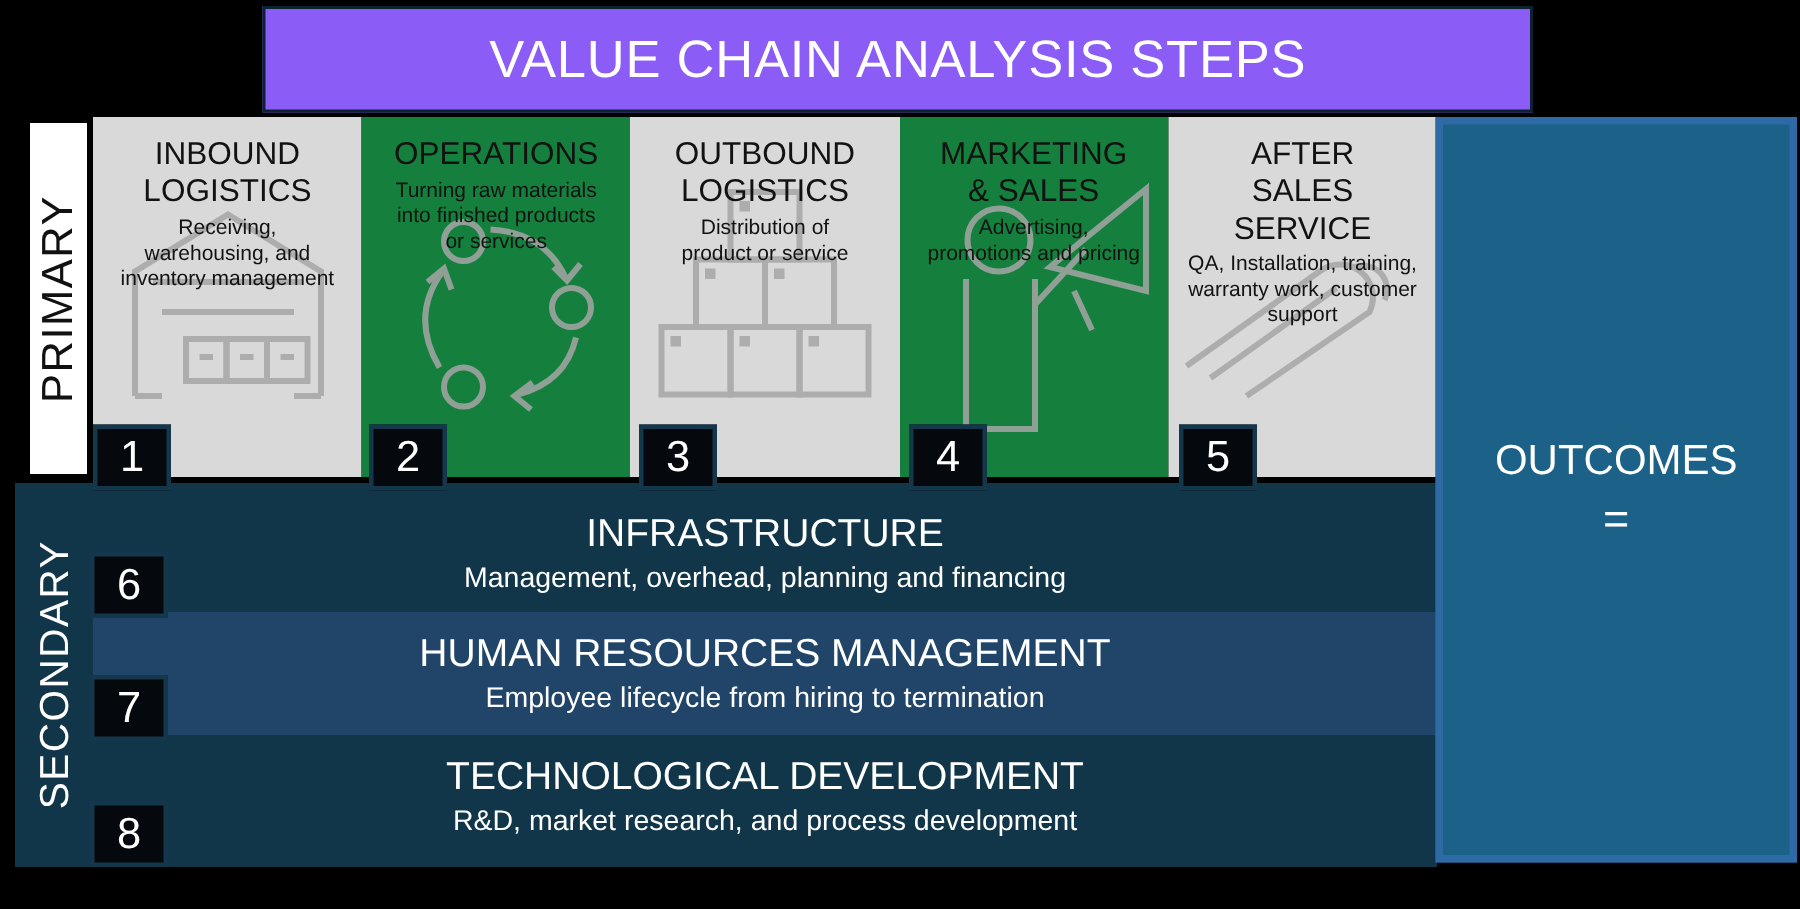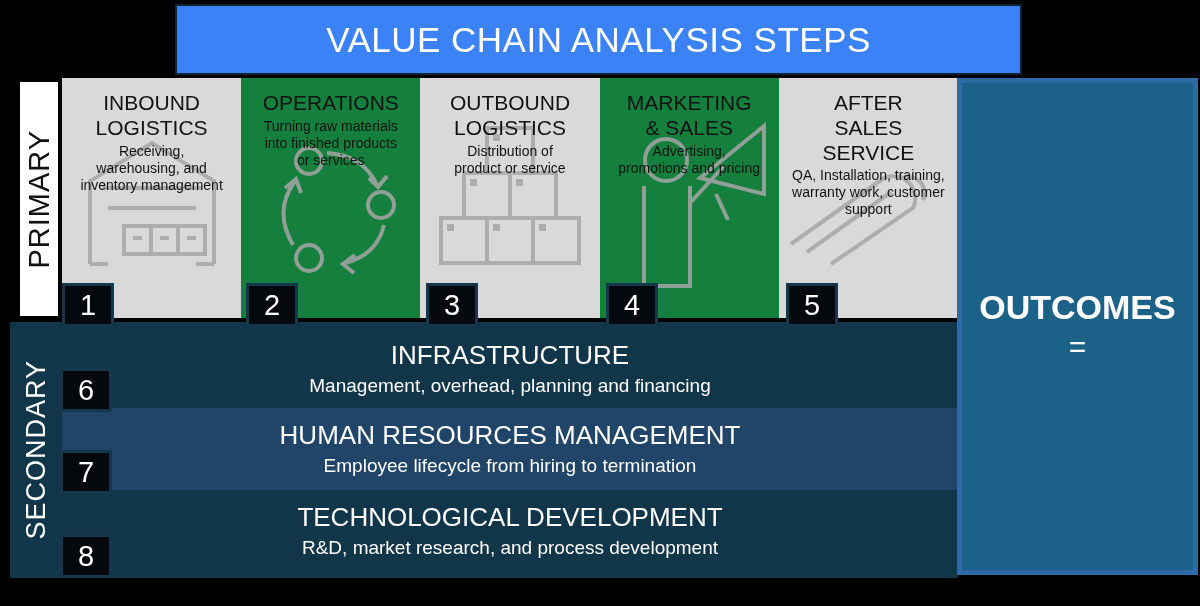--- a/index.html
+++ b/index.html
@@ -3,21 +3,21 @@
 <meta charset="utf-8">
 <style>
   html,body{margin:0;padding:0;background:#000;}
   .canvas{
     position:relative;width:1200px;height:606px;background:#000;overflow:hidden;
     font-family:"Liberation Sans","DejaVu Sans",sans-serif;
   }
   
   .banner{
     position:absolute;left:175px;top:4px;width:847px;height:71px;
-    background:#3b82f6;border:2px solid #0b2330;box-sizing:border-box;
+    background:#8b5cf6;border:2px solid #0b2330;box-sizing:border-box;
     display:flex;align-items:center;justify-content:center;
   }
   .banner span{color:#fff;font-size:35px;letter-spacing:.5px;}
   
   .primary-sidebar{
     position:absolute;left:18px;top:80px;width:42px;height:238px;
     background:#fff;border:2px solid #000;box-sizing:border-box;
     display:flex;align-items:center;justify-content:center;
   }
   .primary-sidebar span{
@@ -70,21 +70,21 @@
   .row-6{top:18px;}
   .row-7{top:98px;}
   .row-8{top:180px;}
   
   .outcomes{
     position:absolute;left:957px;top:78px;width:241px;height:497px;
     background:#1c6187;border:5px solid #2e6ba6;box-sizing:border-box;
     display:flex;flex-direction:column;align-items:center;justify-content:center;
     text-align:center;color:#fff;
   }
-  .outcomes .o-title{font-size:34px;line-height:40px;font-weight:bold;}
+  .outcomes .o-title{font-size:28px;line-height:40px;}
   .outcomes .o-eq{font-size:30px;line-height:40px;}
   .outcomes .o-desc{font-size:29px;line-height:38px;max-width:205px;}
 </style>
 </head>
 <body>
 
 <div class="canvas">
 
   <div class="banner">
     <span>VALUE CHAIN ANALYSIS STEPS</span>

